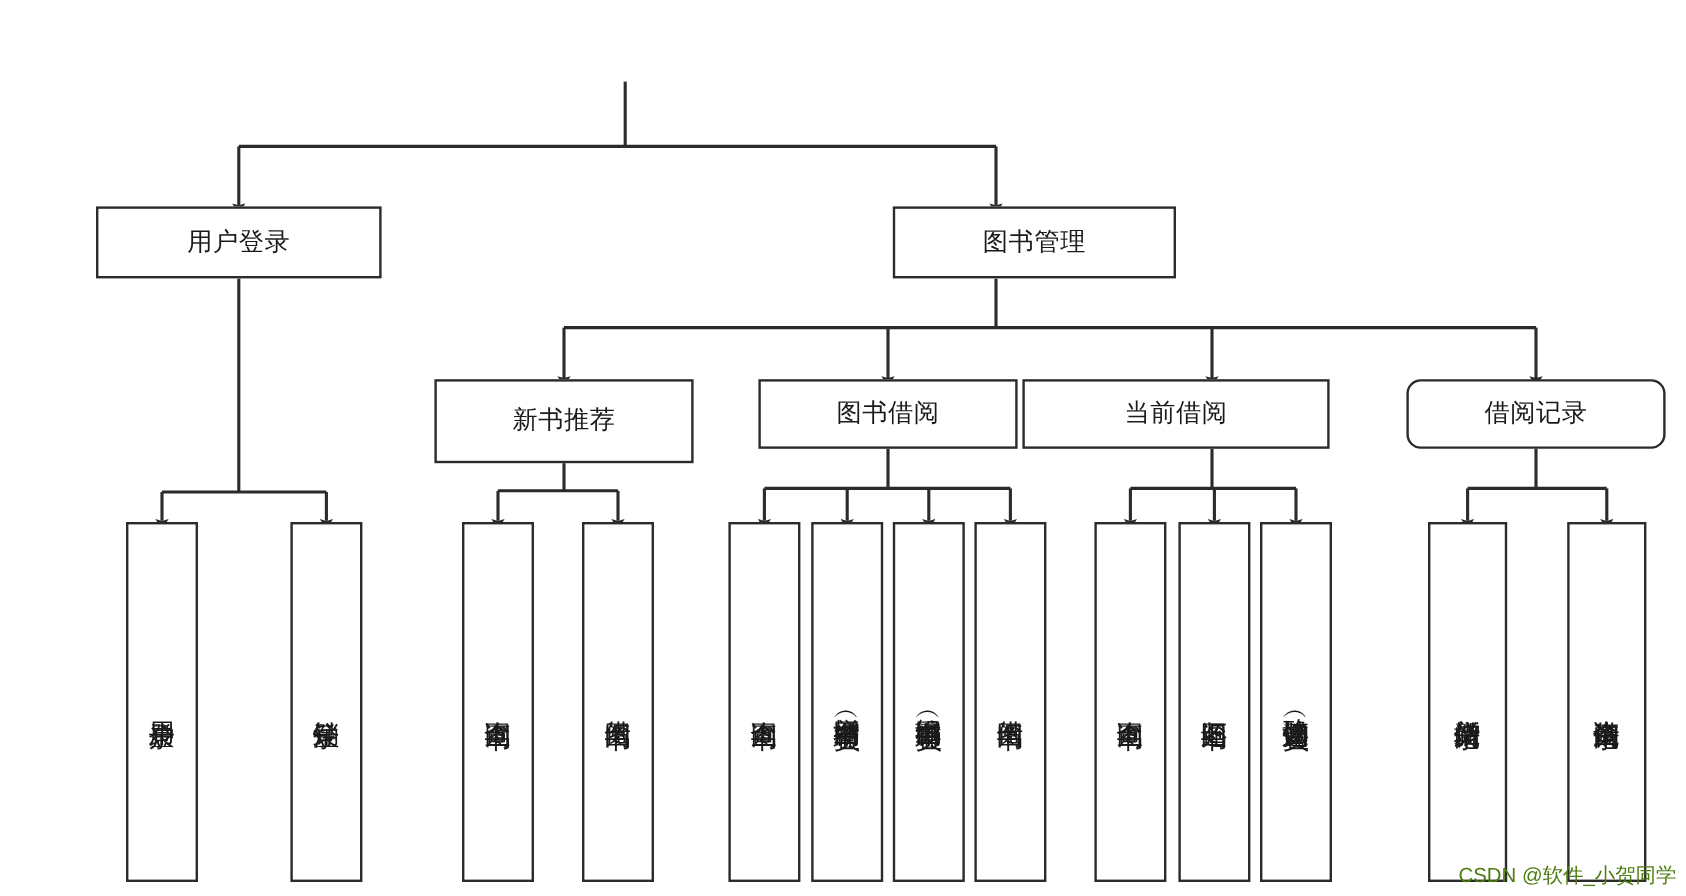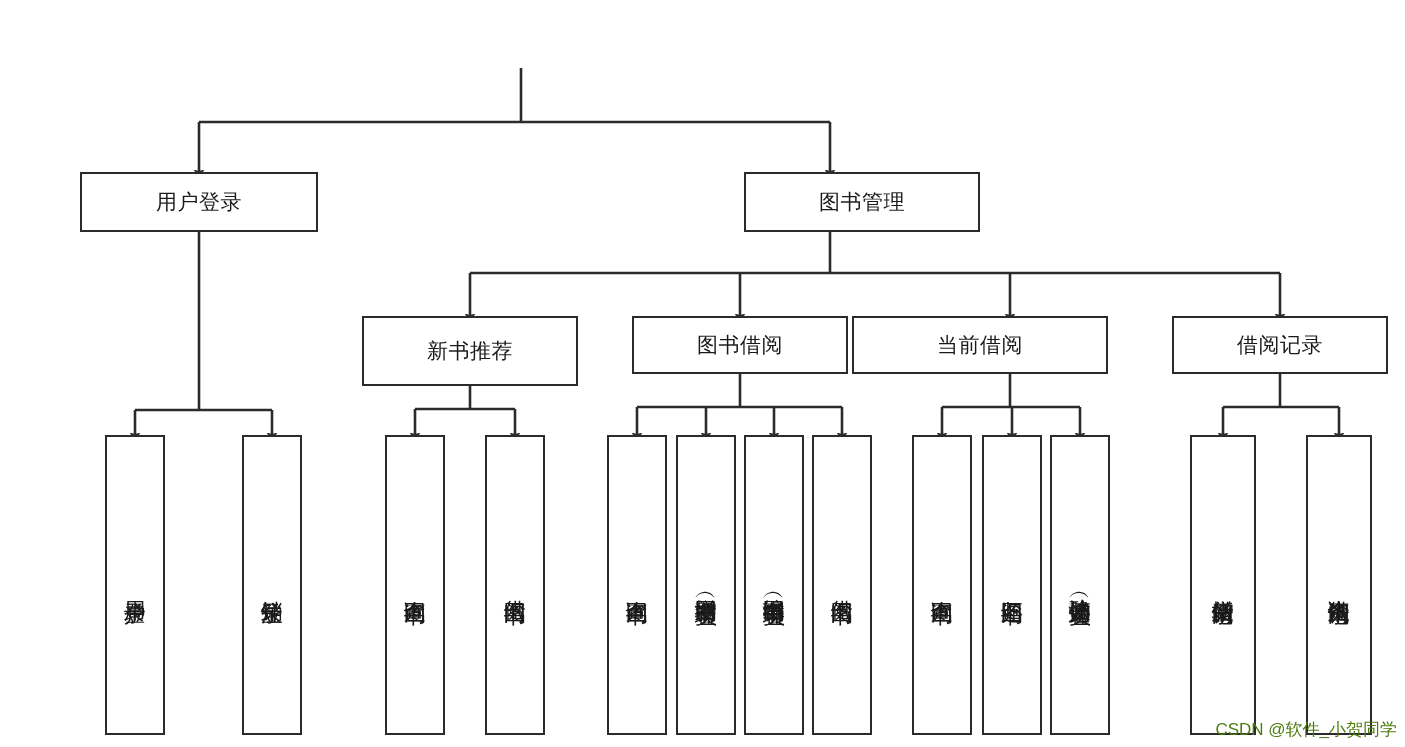--- a/index.html
+++ b/index.html
@@ -133,21 +133,21 @@
 
   <div class="node horiz" style="left: 362px; top: 316px; width: 216px; height: 70px;">
     <span class="label">新书推荐</span>
   </div>
   <div class="node horiz" style="left: 632px; top: 316px; width: 216px; height: 58px;">
     <span class="label">图书借阅</span>
   </div>
   <div class="node horiz" style="left: 852px; top: 316px; width: 256px; height: 58px;">
     <span class="label">当前借阅</span>
   </div>
-  <div class="node horiz" style="left: 1172px; top: 316px; width: 216px; height: 58px;">
+  <div class="node horiz" style="left: 1172px; top: 316px; width: 216px; height: 58px; border-radius: 12px;">
     <span class="label">借阅记录</span>
   </div>
 
   <div class="node vert" style="left: 105px; top: 435px; width: 60px; height: 300px;">
     <span class="label">用户登录</span>
   </div>
   <div class="node vert" style="left: 242px; top: 435px; width: 60px; height: 300px;">
     <span class="label">注销登录</span>
   </div>
   <div class="node vert" style="left: 385px; top: 435px; width: 60px; height: 300px;">

